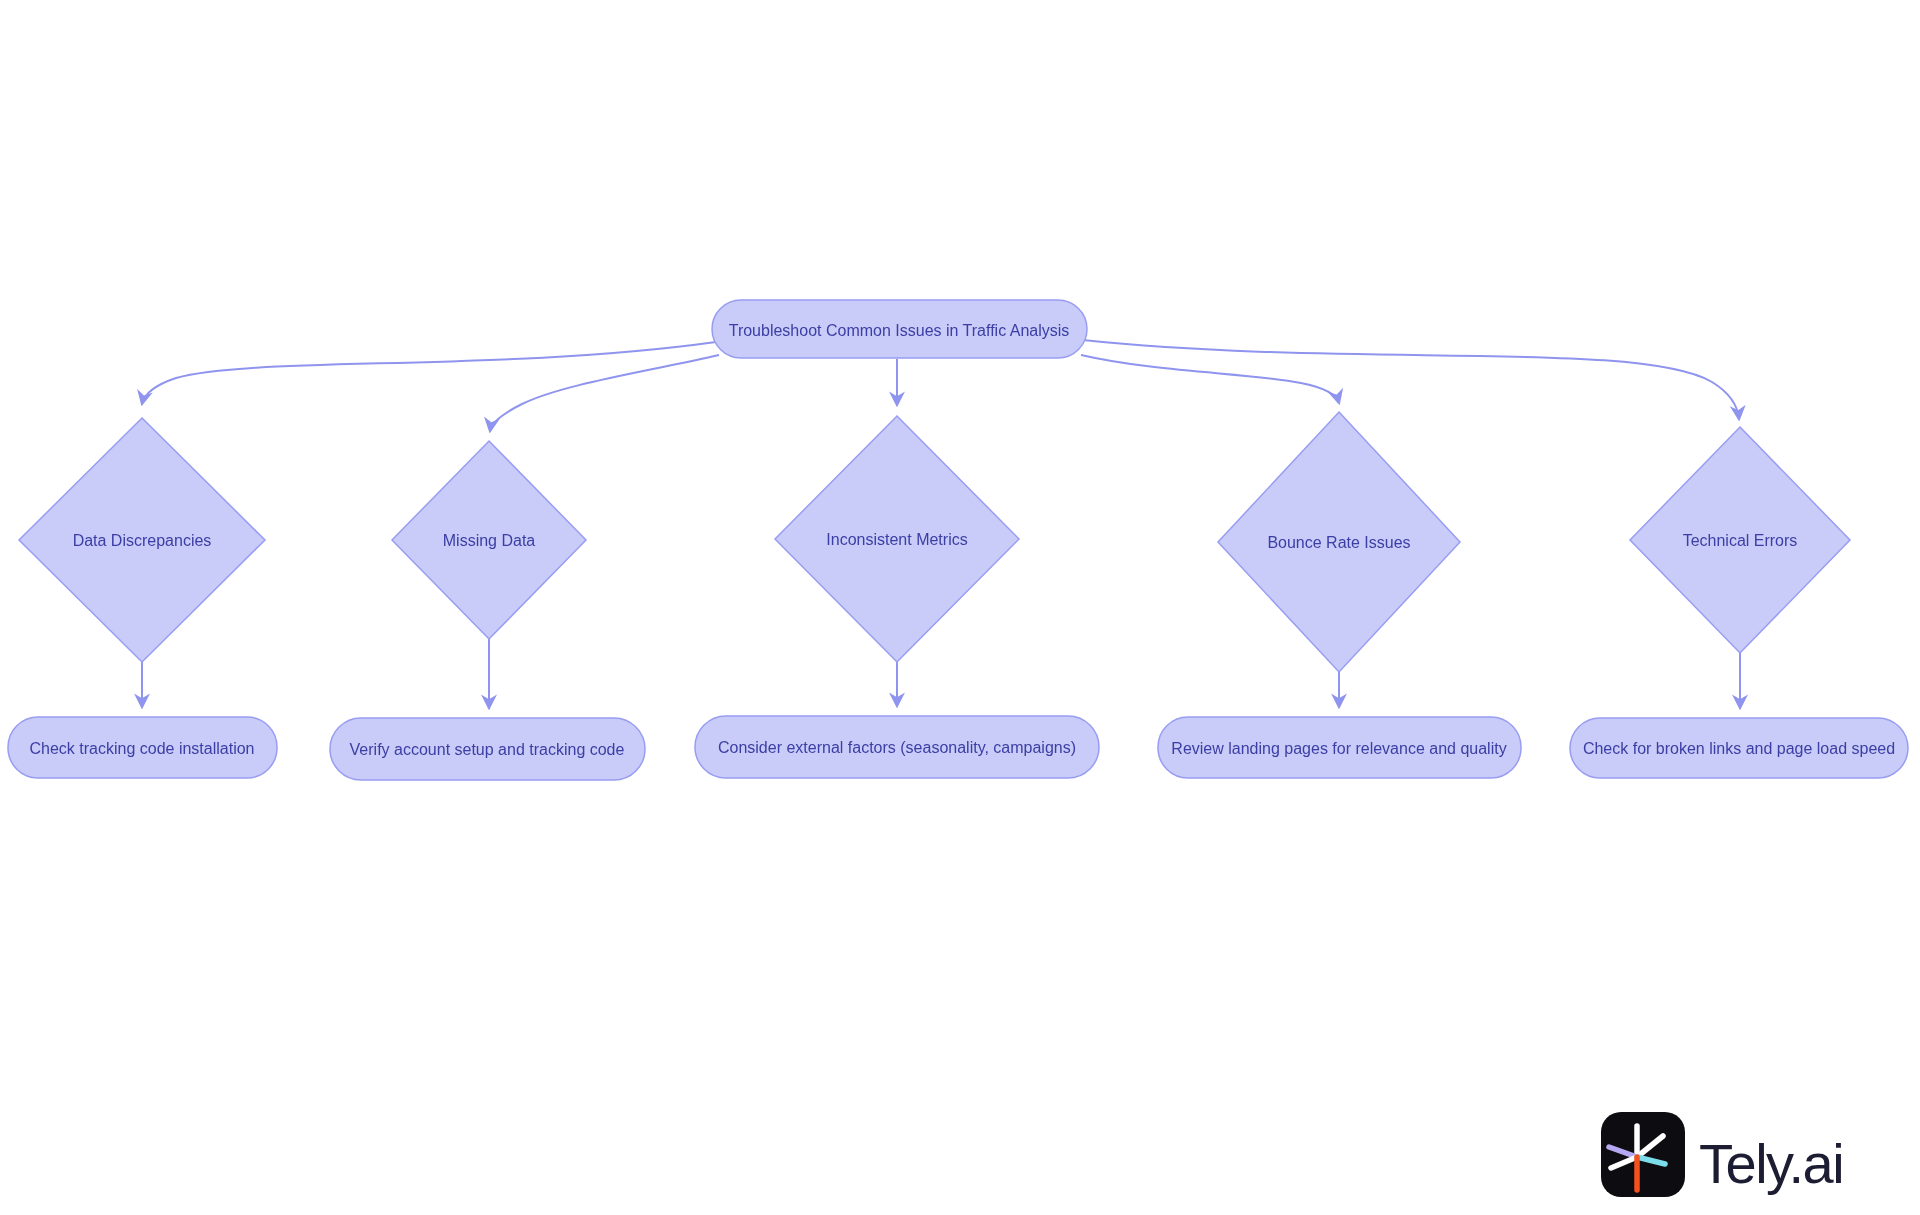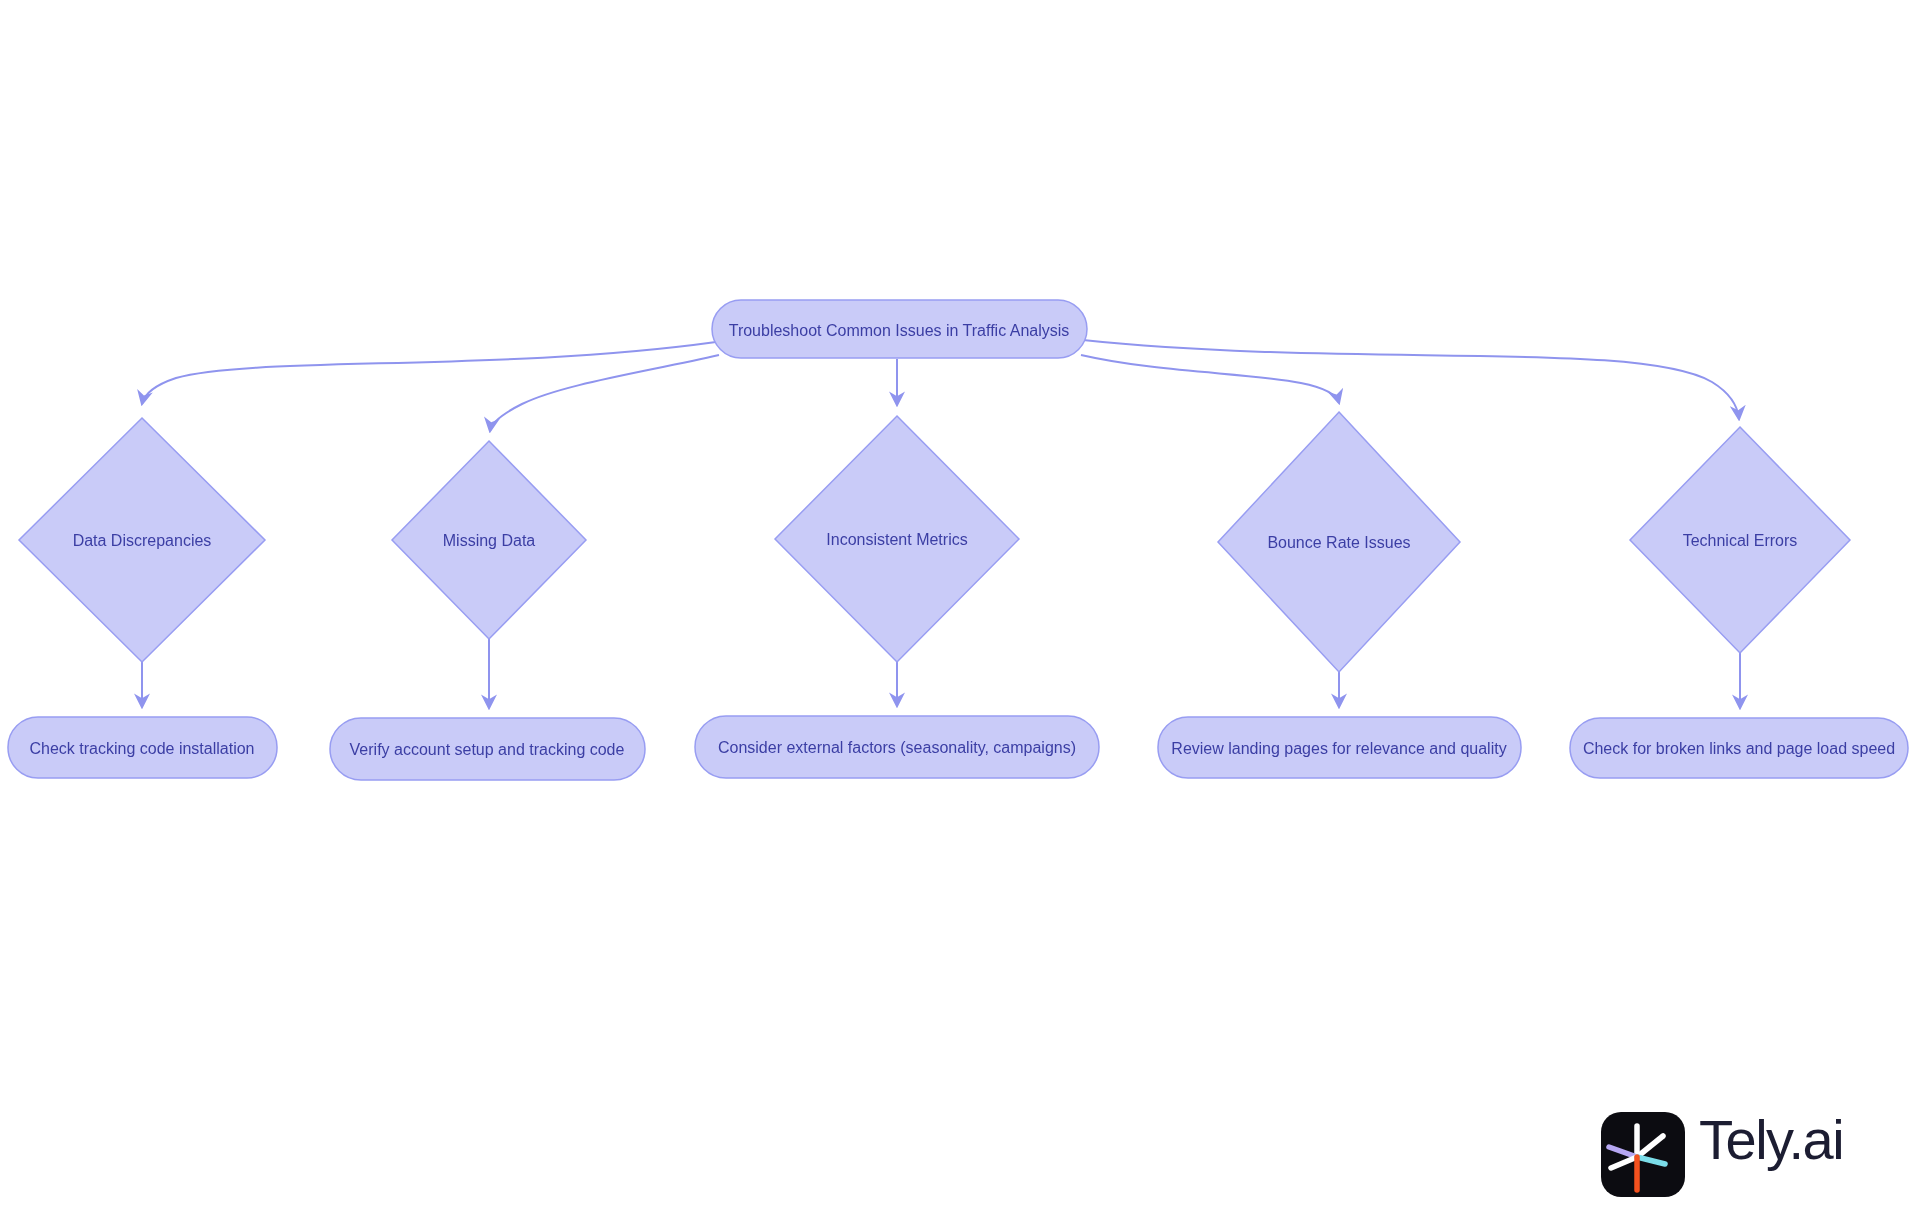--- a/index.html
+++ b/index.html
@@ -36,21 +36,21 @@
     fill: #3b3ea4;
     font-family: "Liberation Sans", sans-serif;
     font-size: 16px;
     text-anchor: middle;
   }
   .logo {
     position: absolute;
     left: 1601px;
     top: 1112px;
     display: flex;
-    align-items: flex-start;
+    align-items: flex-end;
     gap: 13px;
   }
   .logo-word {
     font-family: "Liberation Sans", sans-serif;
     font-size: 56px;
     font-weight: 500;
     letter-spacing: -1.5px;
     color: #1c1d32;
     line-height: 1;
     padding-bottom: 6px;

